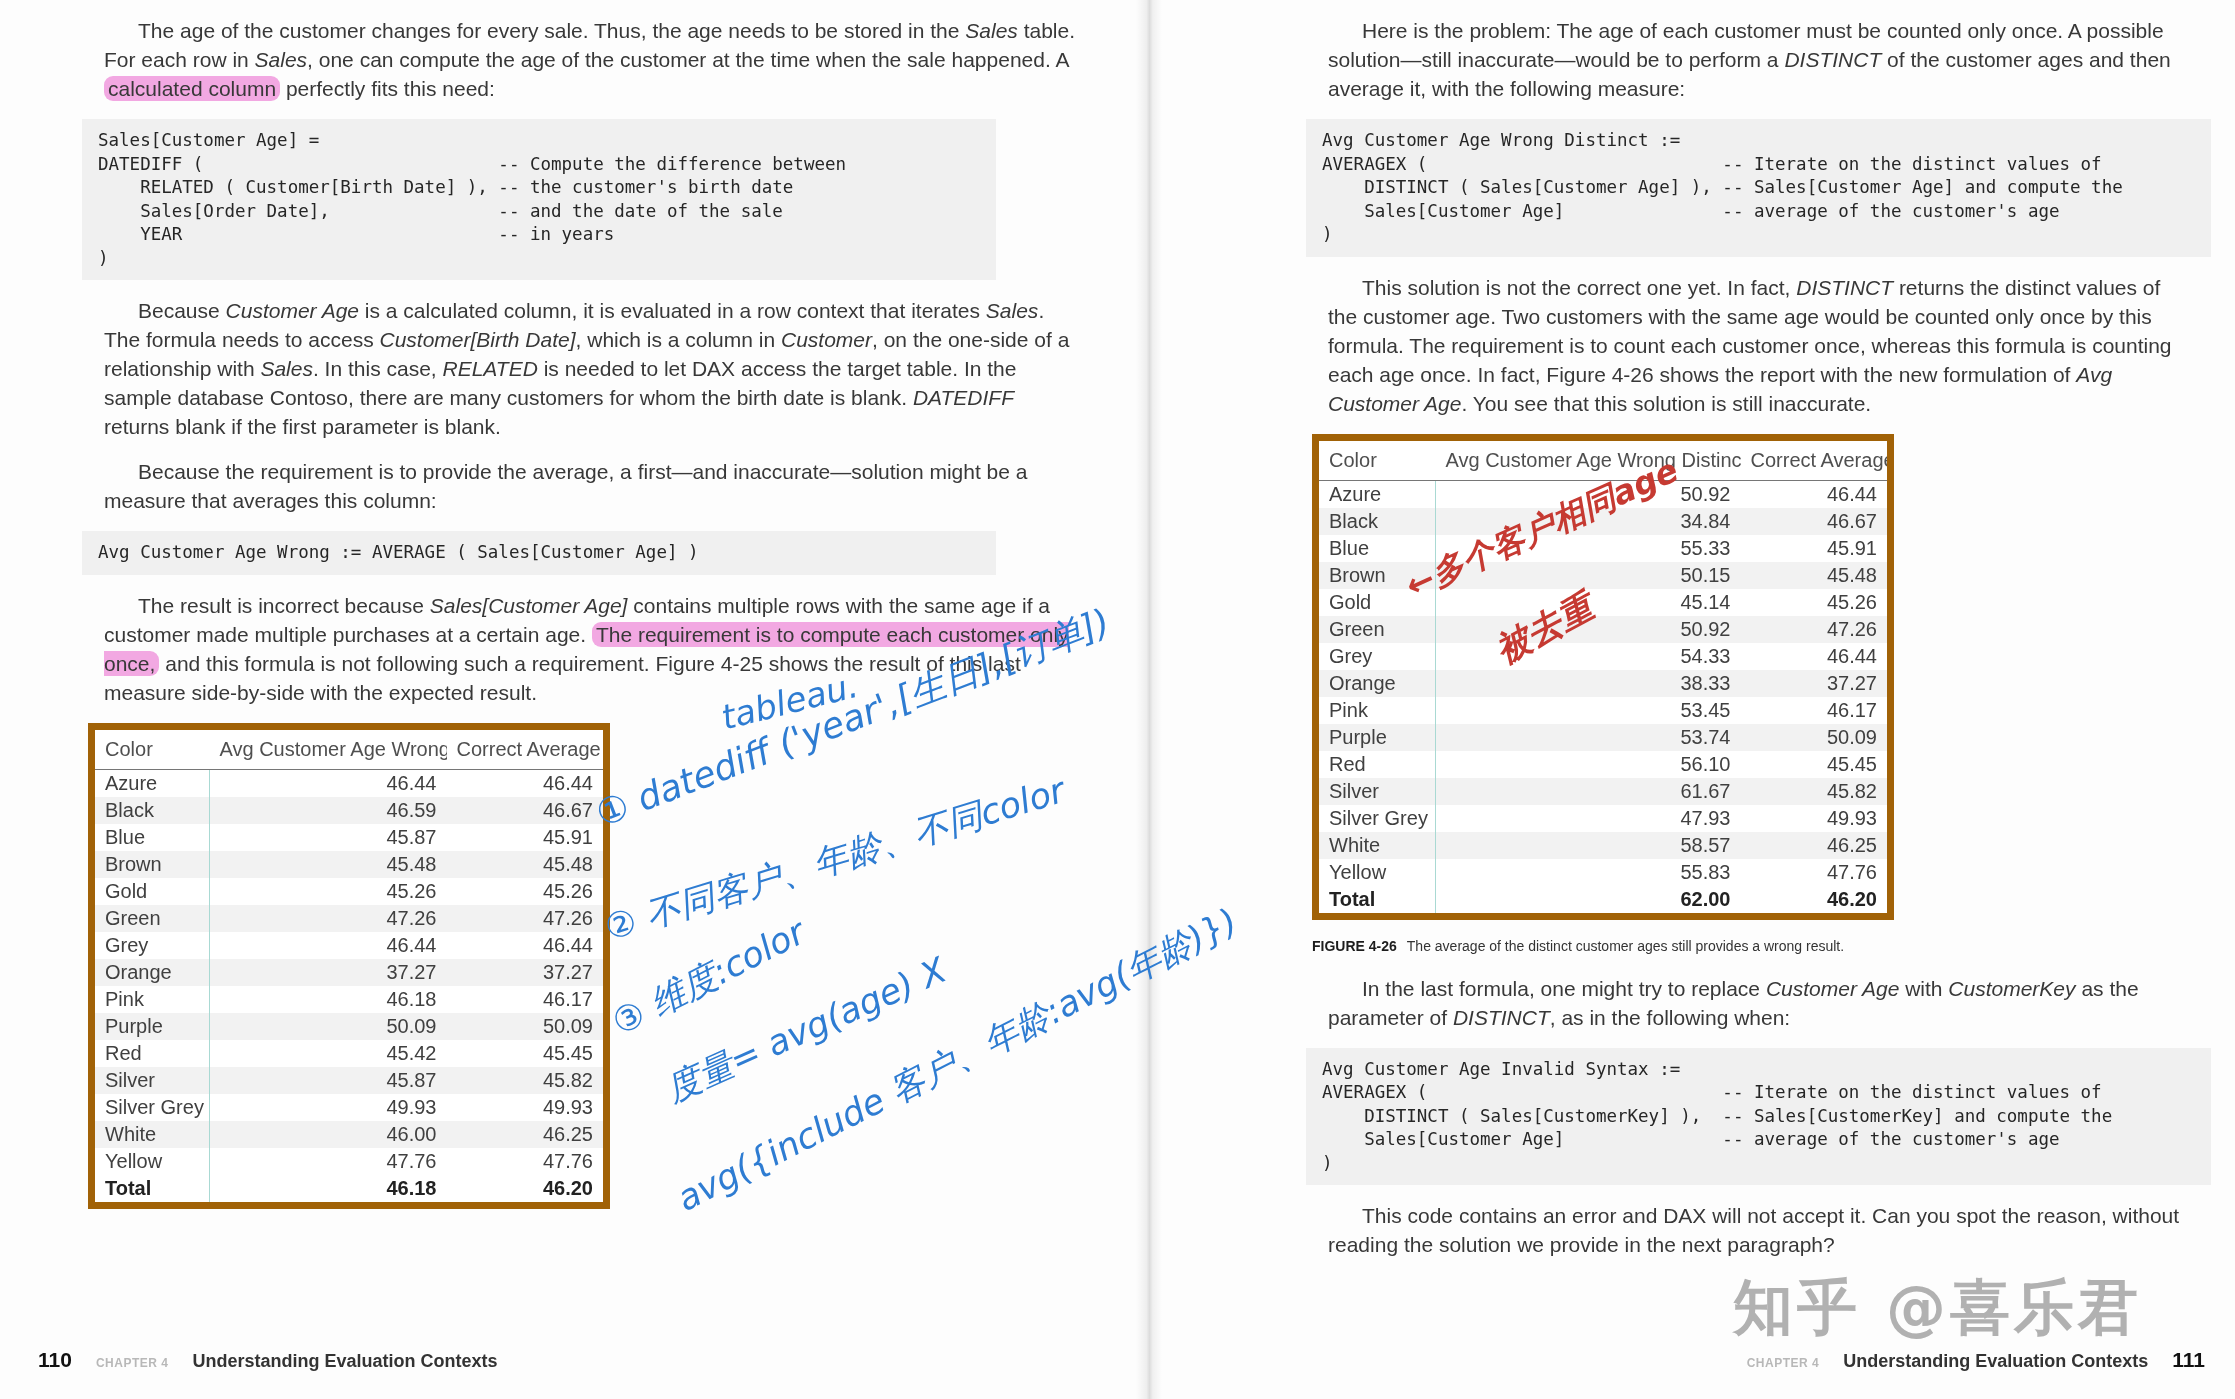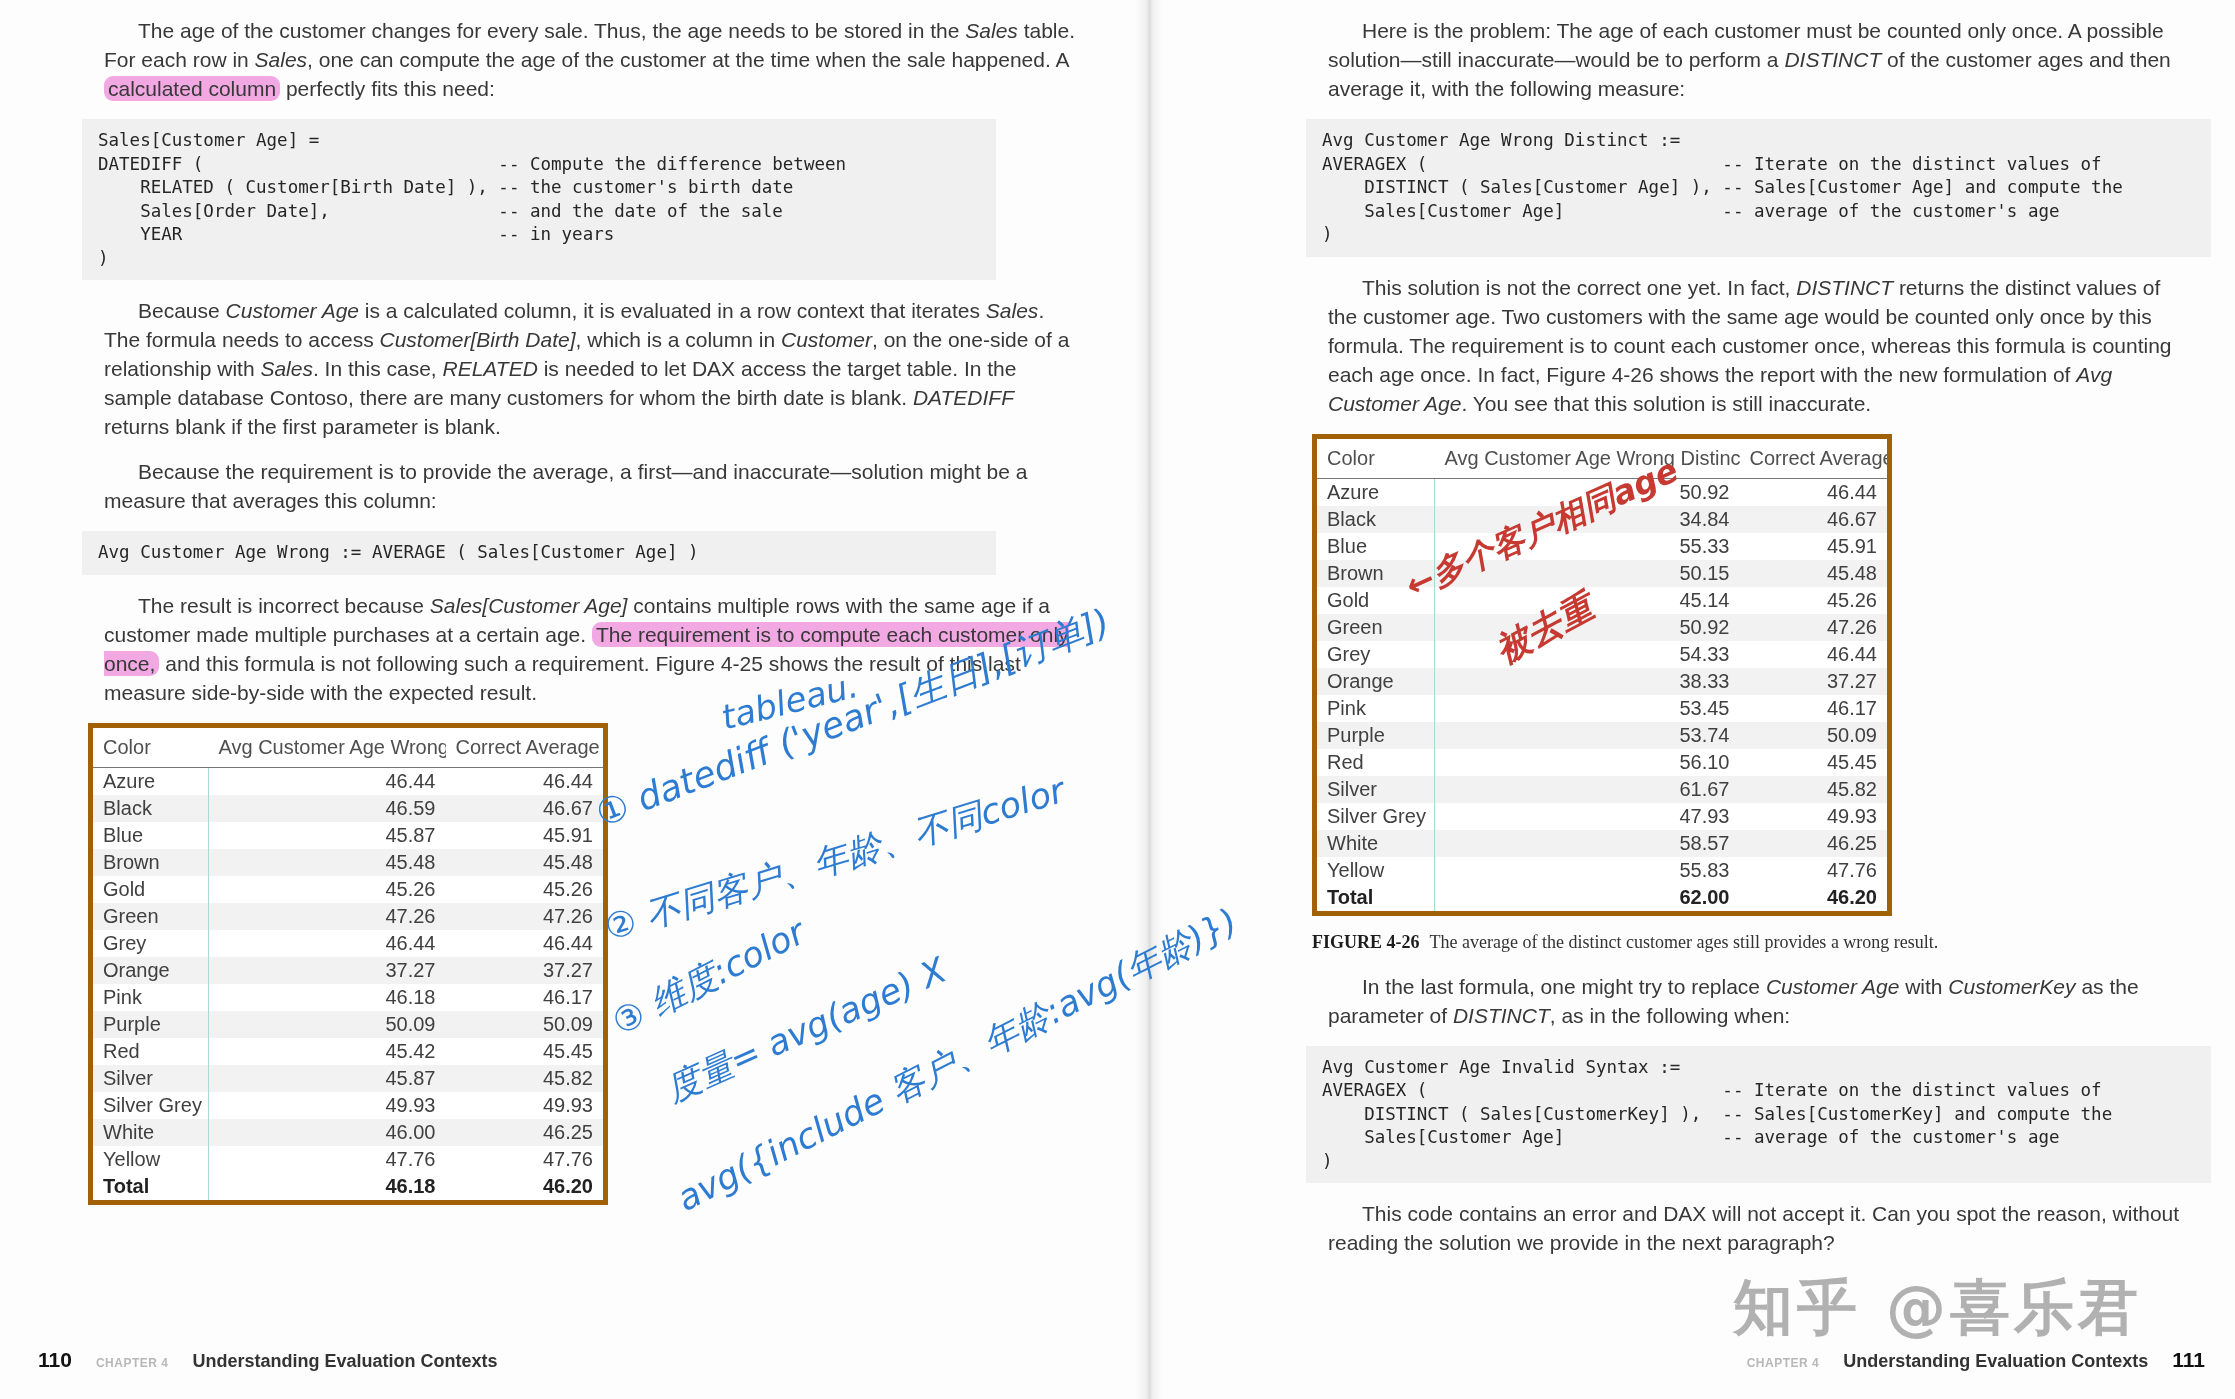--- a/index.html
+++ b/index.html
@@ -22,40 +22,40 @@
   pre.code{
     font-family:"DejaVu Sans Mono","Liberation Mono",monospace;
     font-size:17.5px;line-height:23.5px;color:#262626;
     background:#f0f0f0;margin:0;padding:10px 16px;box-sizing:border-box;
     white-space:pre;
   }
   #page-left pre.code{margin-left:-6px;width:914px;}
   #page-right pre.code{margin-left:-6px;width:905px;}
 
   table.pbi{
-    border-collapse:collapse;background:#fff;border:5px solid #a16207;
+    border-collapse:collapse;background:#fff;border:7px solid #a16207;
     font-size:20px;color:#404040;table-layout:fixed;
   }
   .pbi th{
     font-weight:400;padding:8px 10px;border-bottom:1px solid #767676;
     text-align:left;color:#4f4f4f;overflow:hidden;white-space:nowrap;
   }
   .pbi th.num{text-align:right;}
   .pbi td{padding:3px 10px;line-height:21px;overflow:hidden;white-space:nowrap;}
   .pbi td.num{text-align:right;}
   .pbi tbody tr:nth-child(even) td{background:#f2f2f2;}
   .pbi tbody td:first-child,.pbi tr.total td:first-child{border-right:1px solid #a9d9d3;}
   .pbi tr.total td{font-weight:700;color:#222;}
 
   #table-left{width:515px;}
   #table-left col.c1{width:118px}#table-left col.c2{width:237px}#table-left col.c3{width:160px}
   #table-right{width:575px;}
   #table-right col.c1{width:120px}#table-right col.c2{width:305px}#table-right col.c3{width:150px}
 
-  .caption{font-size:18px;line-height:24px;color:#333;font-family:Liberation Serif, serif;}
+  .caption{font-size:14px;line-height:24px;color:#333;}
   .fig-label{font-weight:700;color:#1d1d1d;margin-right:10px;}
 
   .footer{position:absolute;top:1348px;display:flex;align-items:baseline;z-index:4;text-align:right;}
   #footer-left{left:38px;}
   #footer-right{right:30px;}
   .page-num{font-size:21px;font-weight:700;color:#111;}
   .chapter-label{font-size:12px;font-weight:700;color:#b8b8b8;letter-spacing:.5px;}
   .chapter-title{font-size:18px;font-weight:700;color:#333;}
   .footer span{margin-right:24px;}
   .footer span:last-child{margin-right:0;}

